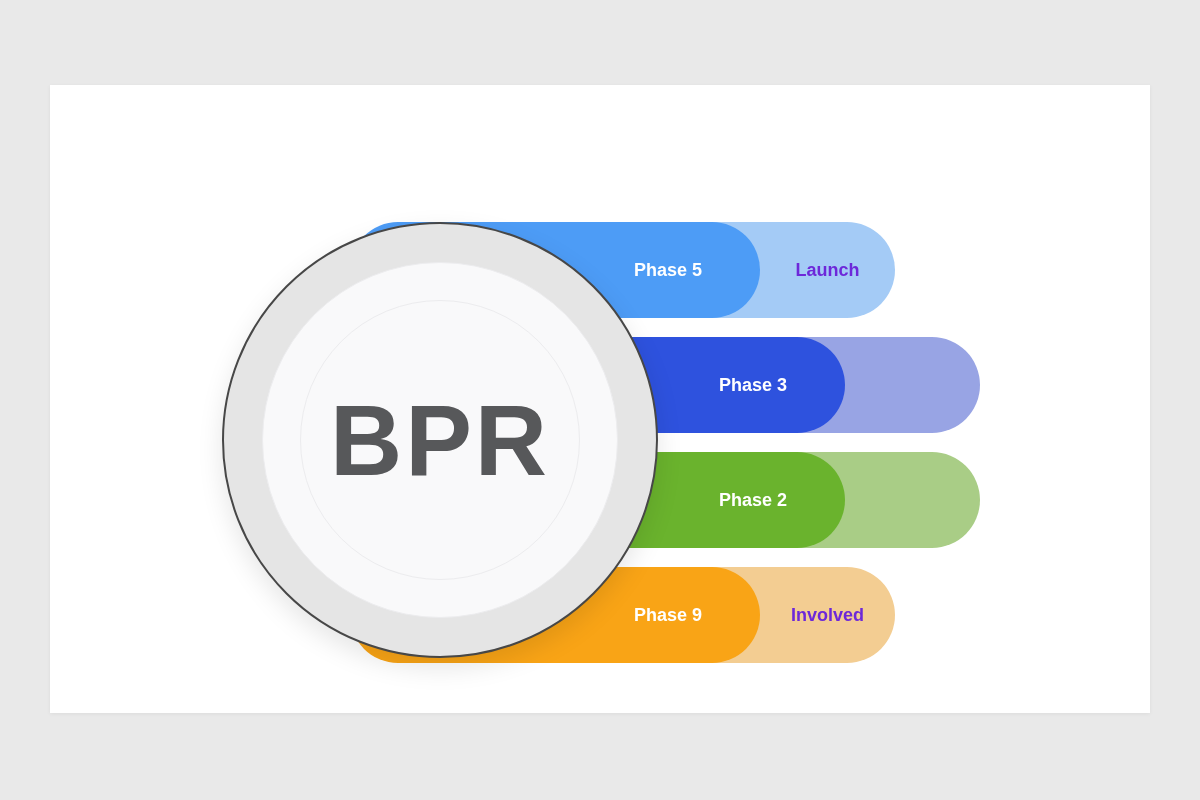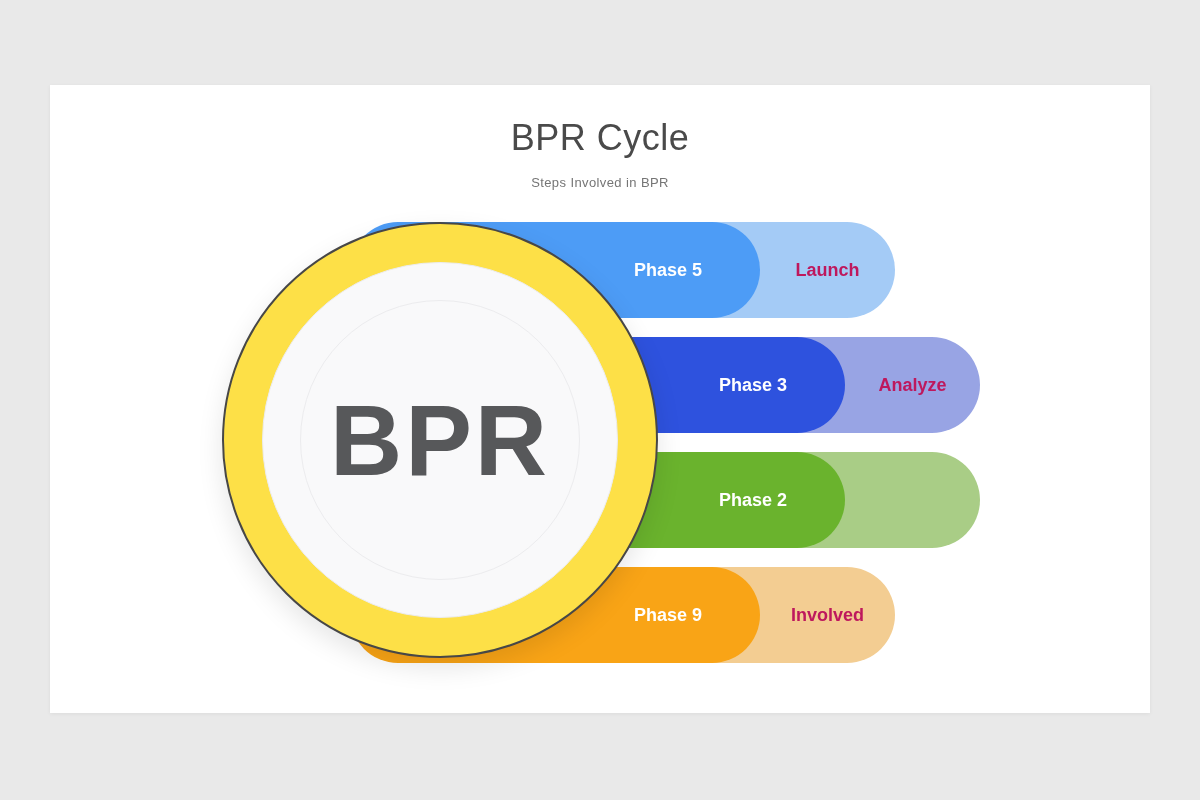--- a/index.html
+++ b/index.html
@@ -71,41 +71,41 @@
     font-size: 18px;
   }
   .step {
     position: absolute;
     top: 0;
     height: 96px;
     display: flex;
     align-items: center;
     justify-content: center;
     z-index: 1;
-    color: #be185d;
+    color: #6d28d9;
     font-weight: bold;
     font-size: 18px;
   }
 
   .row1 .pill.dark,  .row4 .pill.dark  { left: 300px; width: 410px; }
   .row1 .pill.light, .row4 .pill.light { left: 560px; width: 285px; }
   .row1 .step,       .row4 .step       { left: 710px; width: 135px; }
 
   .row2 .pill.dark,  .row3 .pill.dark  { left: 340px; width: 455px; }
   .row2 .pill.light, .row3 .pill.light { left: 640px; width: 290px; }
   .row2 .step,       .row3 .step       { left: 795px; width: 135px; }
 
   .circle {
     position: absolute;
     left: 172px;
     top: 137px;
     width: 436px;
     height: 436px;
     border-radius: 50%;
-    background: #fde047;
+    background: #e5e5e5;
     border: 2px solid #474747;
     box-sizing: border-box;
     z-index: 5;
     display: flex;
     align-items: center;
     justify-content: center;
     box-shadow: 0 10px 26px rgba(0,0,0,0.10);
   }
   .ring-outer {
     position: absolute;
@@ -127,36 +127,33 @@
     font-weight: bold;
     color: #57585a;
     letter-spacing: 3px;
   }
 </style>
 </head>
 <body>
 
 <div class="stage">
   <div class="slide">
-    <div class="title">BPR Cycle</div>
-    <div class="subtitle">Steps Involved in BPR</div>
 
     <div class="diagram">
 
       <div class="row row1">
         <div class="pill light" style="background: rgb(164, 203, 246);"></div>
         <div class="step">Launch</div>
         <div class="pill dark" style="background: rgb(77, 156, 246);">
           <span>Phase 5</span>
         </div>
       </div>
 
       <div class="row row2">
         <div class="pill light" style="background: rgb(152, 164, 228);"></div>
-        <div class="step">Analyze</div>
         <div class="pill dark" style="background: rgb(46, 82, 222);">
           <span>Phase 3</span>
         </div>
       </div>
 
       <div class="row row3">
         <div class="pill light" style="background: rgb(169, 205, 134);"></div>
         <div class="pill dark" style="background: rgb(106, 179, 45);">
           <span>Phase 2</span>
         </div>

